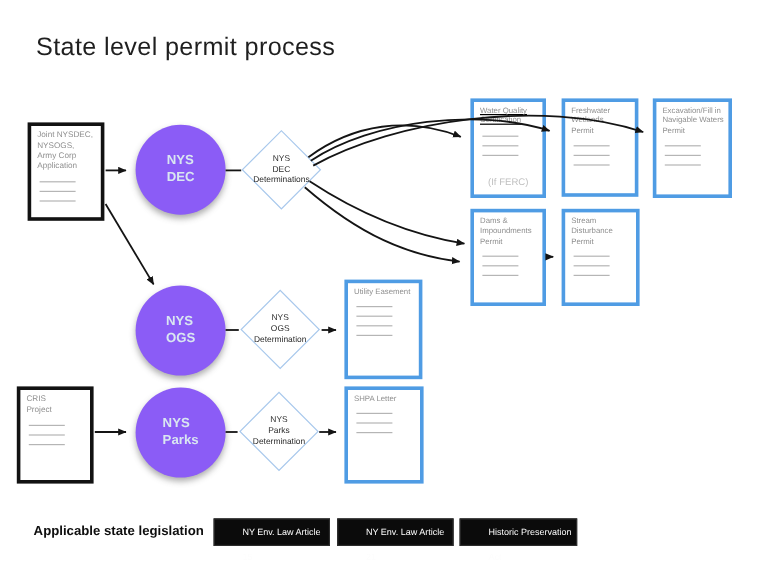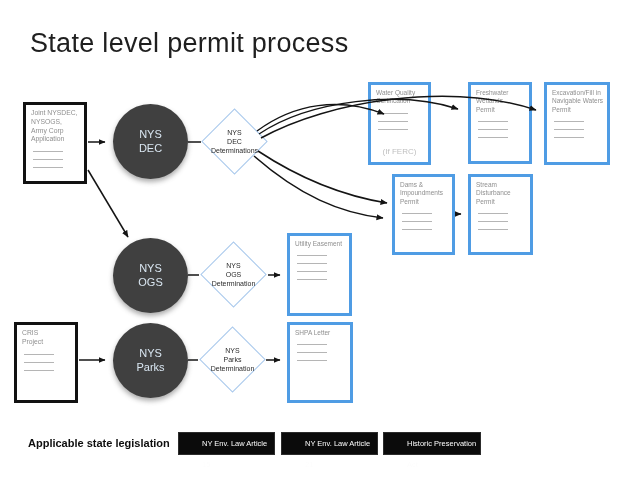--- a/index.html
+++ b/index.html
@@ -1,42 +1,42 @@
 <!DOCTYPE html>
 <html><head>
 <meta charset="utf-8">
 <style>
   html,body{margin:0;padding:0;background:#fff;}
   #slide{position:relative;width:640px;height:480px;background:#ffffff;overflow:hidden;
          font-family:"Liberation Sans",sans-serif;}
   .pre{white-space:pre-line;}
 
   
-  #title{position:absolute;left:30px;top:28px;font-size:27px;color:#1f1f1f;
+  #title{position:absolute;left:30px;top:28px;font-size:21px;color:#1f1f1f;
          font-weight:400;letter-spacing:.3px;}
 
   
   .doc-box{position:absolute;background:#fff;border:3px solid #121212;box-sizing:border-box;
            padding:4px 3px 0 5px;}
   .doc-box .lbl{font-size:6.8px;line-height:1.3;color:#8f8f8f;}
 
   
   .rule{width:30px;height:0;border-top:1px solid #b5b5b5;margin:7px 0 0 2px;}
 
   
   .permit-box{position:absolute;background:#fff;border:3px solid #4f9ce4;box-sizing:border-box;
               padding:4px 3px 0 5px;box-shadow:inset 0 0 0 1px #ffffff;}
   .permit-box .lbl{font-size:6.5px;line-height:1.3;color:#8f8f8f;}
   .permit-box .note{position:absolute;bottom:6px;left:0;width:100%;text-align:center;
                     font-size:8px;color:#bfbfbf;}
 
   
   .circle{position:absolute;width:75px;height:75px;border-radius:50%;
-          background:#404040;box-shadow:0 3px 5px rgba(70,70,70,.45);
-          display:flex;align-items:center;justify-content:center;text-align:center;}
+          background:#8b5cf6;box-shadow:0 3px 5px rgba(70,70,70,.45);
+          display:flex;align-items:center;justify-content:center;font-weight:bold;}
   .circle .lbl{font-size:11px;line-height:1.25;color:#d9e6f1;}
 
   
   .diamond{position:absolute;width:47px;height:47px;background:#fff;
            border:1px solid #a8c8ec;transform:rotate(45deg);box-sizing:border-box;}
   .diamond .lbl{position:absolute;left:50%;top:50%;width:62px;
                 transform:translate(-50%,-50%) rotate(-45deg);
                 font-size:7px;line-height:1.25;color:#2b2b2b;text-align:center;}
 
   
@@ -94,21 +94,21 @@
     <div class="lbl pre">NYS
 OGS
 Determination</div>
   </div>
   <div class="diamond" style="left:209px;top:336px;">
     <div class="lbl pre">NYS
 Parks
 Determination</div>
   </div>
 
-  <div class="permit-box" style="left:368px;top:82px;width:63px;height:83px;">
+  <div class="permit-box" style="left:392px;top:82px;width:63px;height:83px;text-decoration:underline;">
     <div class="lbl pre">Water Quality
 Certification</div>
     <div class="rule"></div>
     <div class="rule"></div>
     <div class="rule"></div>
     <div class="note">(If FERC)</div>
   </div>
 
   <div class="permit-box" style="left:468px;top:82px;width:64px;height:82px;">
     <div class="lbl pre">Freshwater Wetlands

